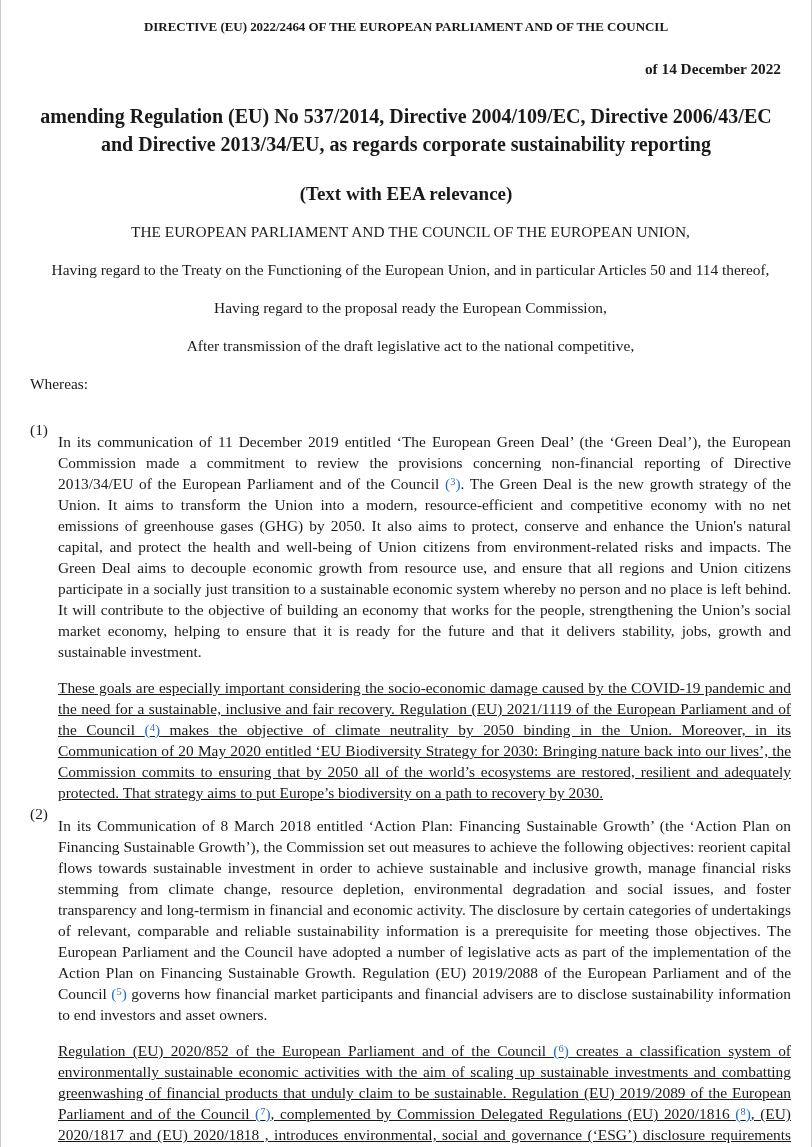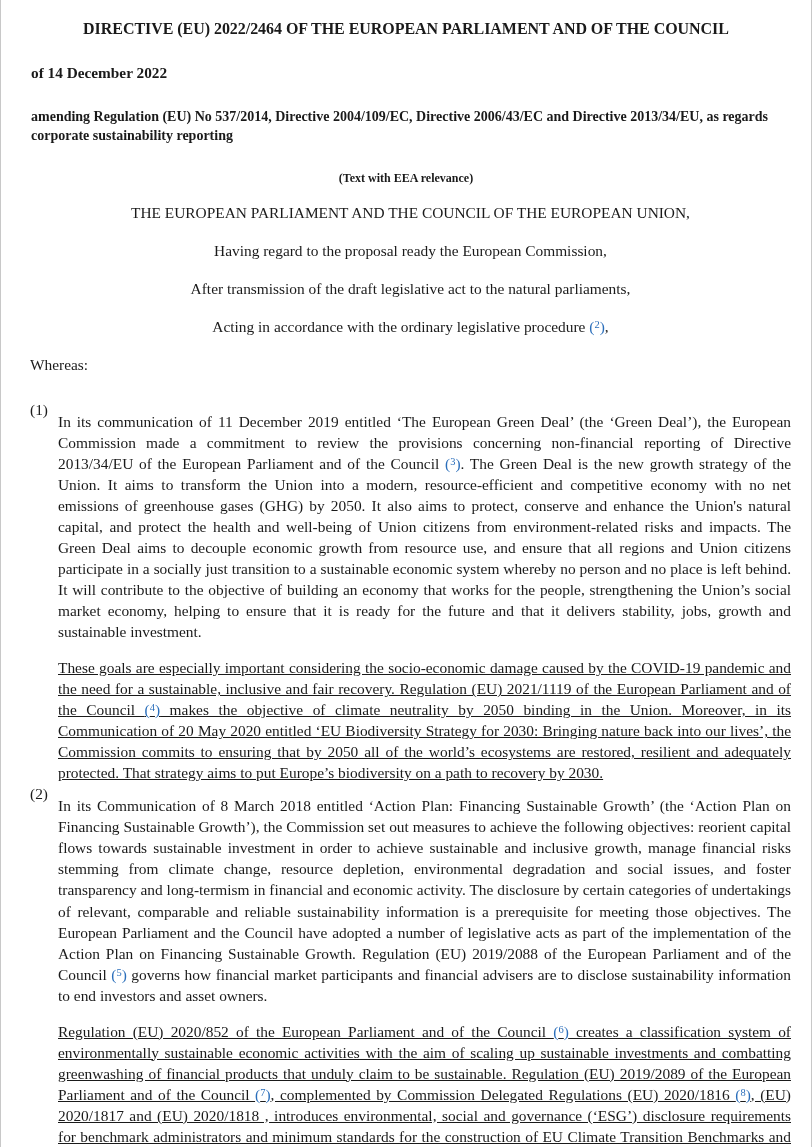--- a/index.html
+++ b/index.html
@@ -22,42 +22,42 @@
     border-right: 1px solid #c8c8c8;
   }
   .page-inner {
     padding: 12px 10px 0 10px;
   }
   .title-block {
     margin: 0 20px;
   }
   .doc-title {
     font-weight: bold;
-    font-size: 16px;
+    font-size: 13px;
     text-align: center;
     line-height: 1.32;
     margin: 6px 0 0 0;
     letter-spacing: -0.05px;
   }
   .doc-date {
     font-weight: bold;
     font-size: 15.3px;
-    text-align: left;
+    text-align: right;
     margin: 25px 0 0 0;
   }
   .doc-subtitle {
     font-weight: bold;
-    font-size: 14px;
-    text-align: left;
+    font-size: 20px;
+    text-align: center;
     line-height: 1.38;
     margin: 25px 0 0 0;
   }
   .doc-relevance {
     font-weight: bold;
-    font-size: 12px;
+    font-size: 19px;
     text-align: center;
     margin: 25px 0 0 0;
   }
   .body-block {
     margin-top: 17px;
     padding: 0 10px 0 19px;
   }
   .preamble-line {
     font-size: 15.4px;
     line-height: 1.33;
@@ -121,23 +121,23 @@
     <div class="title-block">
       <h1 class="doc-title">DIRECTIVE (EU) 2022/2464 OF THE EUROPEAN PARLIAMENT AND OF THE COUNCIL</h1>
       <p class="doc-date">of 14 December 2022</p>
       <p class="doc-subtitle">amending Regulation (EU) No 537/2014, Directive 2004/109/EC, Directive 2006/43/EC and Directive 2013/34/EU, as regards corporate sustainability reporting</p>
       <p class="doc-relevance">(Text with EEA relevance)</p>
     </div>
 
     <div class="body-block">
       <p class="preamble-line">THE EUROPEAN PARLIAMENT AND THE COUNCIL OF THE EUROPEAN UNION,</p>
       <div id="preamble-lines">
+          <p class="preamble-line">Having regard to the Treaty on the Functioning of the European Union, and in particular Articles 50 and 114 thereof,</p>
           <p class="preamble-line">Having regard to the proposal ready the European Commission,</p>
-          <p class="preamble-line">After transmission of the draft legislative act to the natural parliaments,</p>
-          <p class="preamble-line">Acting in accordance with the ordinary legislative procedure <span class="fn">(<sup>2</sup>)</span>,</p>
+          <p class="preamble-line">After transmission of the draft legislative act to the national competitive,</p>
         </div>
       <p class="whereas">Whereas:</p>
       <div id="recital-list">
           <div class="recital">
             <div class="recital-num">(1)</div>
             <div class="recital-body">
               <p class="para">In its communication of 11 December 2019 entitled ‘The European Green Deal’ (the ‘Green Deal’), the European Commission made a commitment to review the provisions concerning non-financial reporting of Directive 2013/34/EU of the European Parliament and of the Council <span class="fn">(<sup>3</sup>)</span>. The Green Deal is the new growth strategy of the Union. It aims to transform the Union into a modern, resource-efficient and competitive economy with no net emissions of greenhouse gases (GHG) by 2050. It also aims to protect, conserve and enhance the Union's natural capital, and protect the health and well-being of Union citizens from environment-related risks and impacts. The Green Deal aims to decouple economic growth from resource use, and ensure that all regions and Union citizens participate in a socially just transition to a sustainable economic system whereby no person and no place is left behind. It will contribute to the objective of building an economy that works for the people, strengthening the Union’s social market economy, helping to ensure that it is ready for the future and that it delivers stability, jobs, growth and sustainable investment.</p>
               <p class="para">These goals are especially important considering the socio-economic damage caused by the COVID-19 pandemic and the need for a sustainable, inclusive and fair recovery. Regulation (EU) 2021/1119 of the European Parliament and of the Council <span class="fn">(<sup>4</sup>)</span> makes the objective of climate neutrality by 2050 binding in the Union. Moreover, in its Communication of 20 May 2020 entitled ‘EU Biodiversity Strategy for 2030: Bringing nature back into our lives’, the Commission commits to ensuring that by 2050 all of the world’s ecosystems are restored, resilient and adequately protected. That strategy aims to put Europe’s biodiversity on a path to recovery by 2030.</p>
             </div>
           </div>

